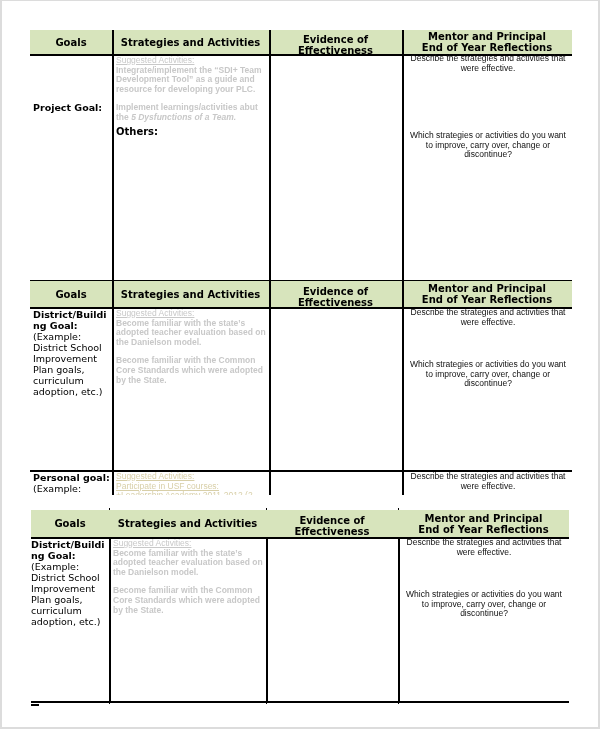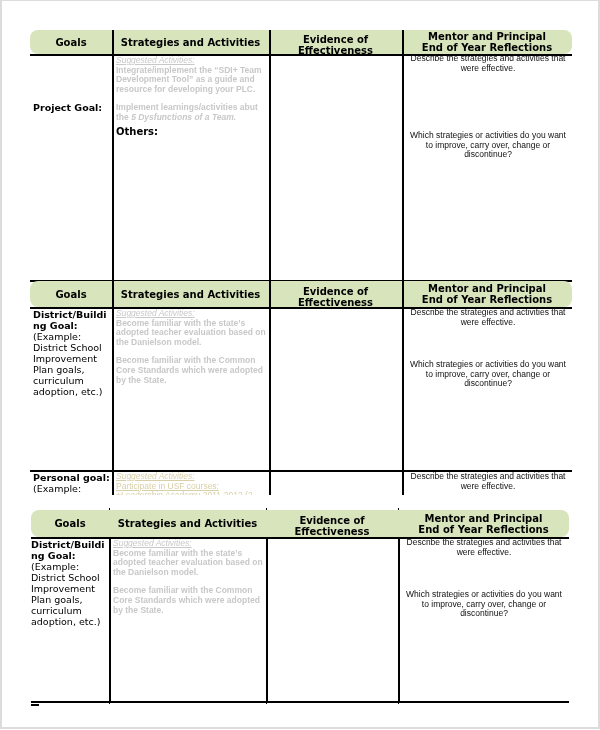--- a/index.html
+++ b/index.html
@@ -1,29 +1,29 @@
 <!DOCTYPE html>
 <html><head>
 <meta charset="utf-8">
 <style>
   html, body { margin:0; padding:0; }
   body { width:600px; height:730px; background:#ffffff; position:relative; overflow:hidden;
          font-family:"DejaVu Sans", sans-serif; color:#000; }
   .frame { position:absolute; left:0; top:0; width:596px; height:726px;
            border:2px solid #dcdcdc; border-top-width:1px; box-sizing:content-box; }
   .tbl { position:absolute; }
-  .hdr { position:absolute; background:#d7e4bc; box-sizing:border-box;border-radius:8px; }
+  .hdr { position:absolute; background:#d7e4bc; box-sizing:border-box; }
   .hcell { position:absolute; top:0; bottom:0; display:flex; align-items:center; justify-content:center;
            text-align:center; font-weight:bold; font-size:10px; line-height:11px; }
   .vline { position:absolute; width:1.5px; background:#000; }
   .hline { position:absolute; height:1.5px; background:#000; }
   .cell { position:absolute; font-size:9.5px; line-height:11px; overflow:hidden; }
   .goal-title { font-weight:bold; }
   .suggest { color:#c8c8c8; font-size:8.5px; line-height:9.6px; font-family:"Liberation Sans", sans-serif; }
-  .suggest .lbl { text-decoration:underline;font-style:italic; }
+  .suggest .lbl { text-decoration:underline; }
   .suggest.tan { color:#d8cfa8; }
   .suggest p { margin:0 0 9px 0;font-weight:bold; }
   .others { font-weight:bold; font-size:10px; color:#000; margin-top:2px; font-family:"DejaVu Sans", sans-serif; }
   .refl { font-family:"Liberation Sans", sans-serif; font-size:8.5px; line-height:9.5px; color:#111;text-align:center; }
   .refl p { margin:0; }
   em { font-style:italic; }
 </style>
 </head>
 <body>
 

